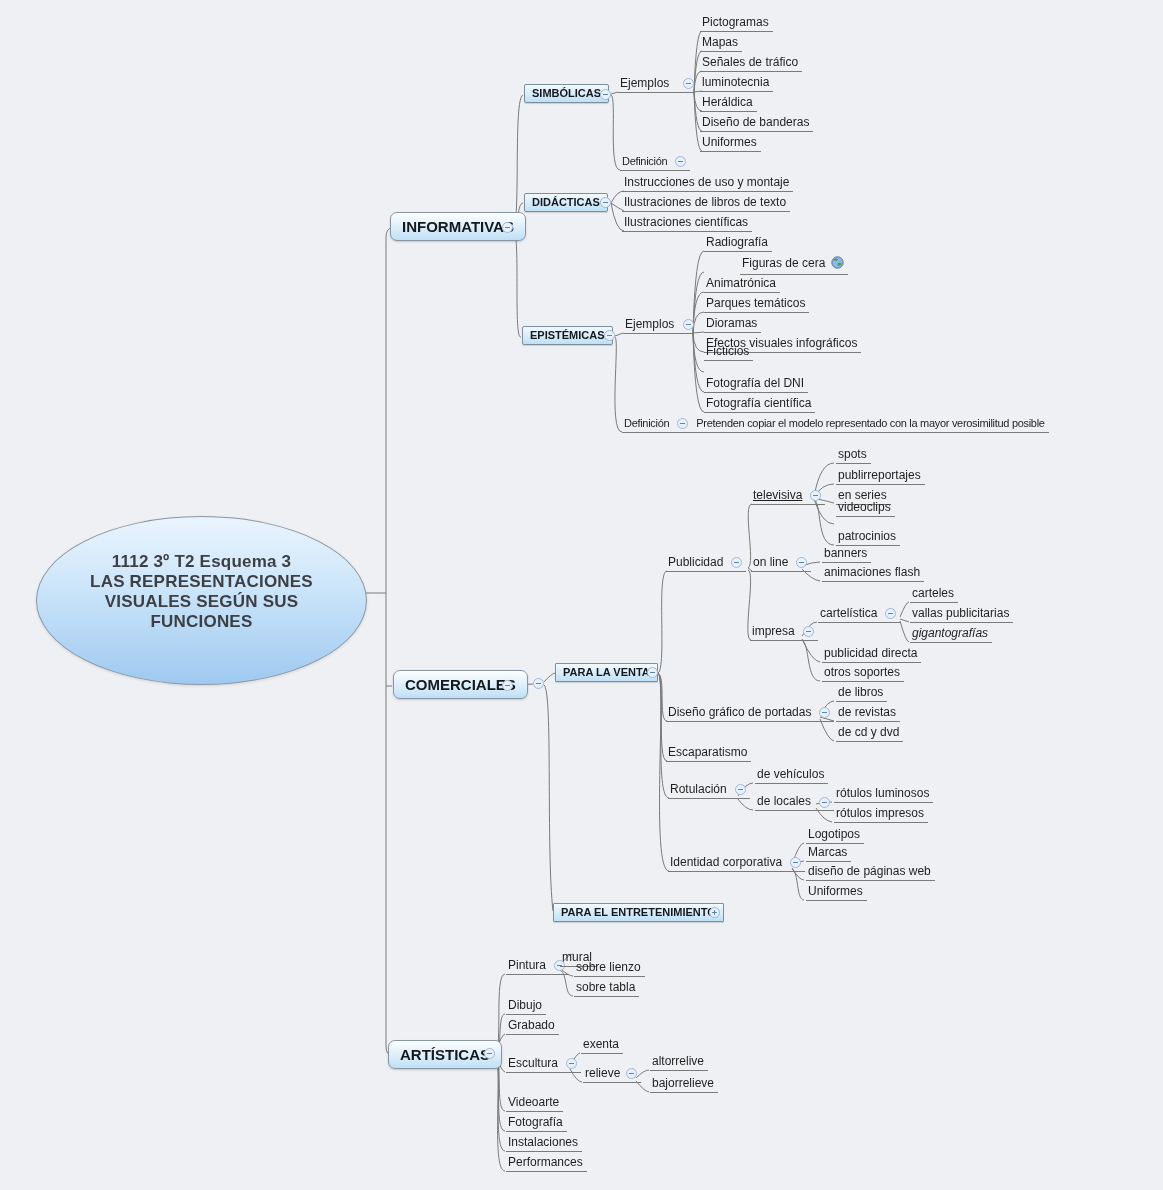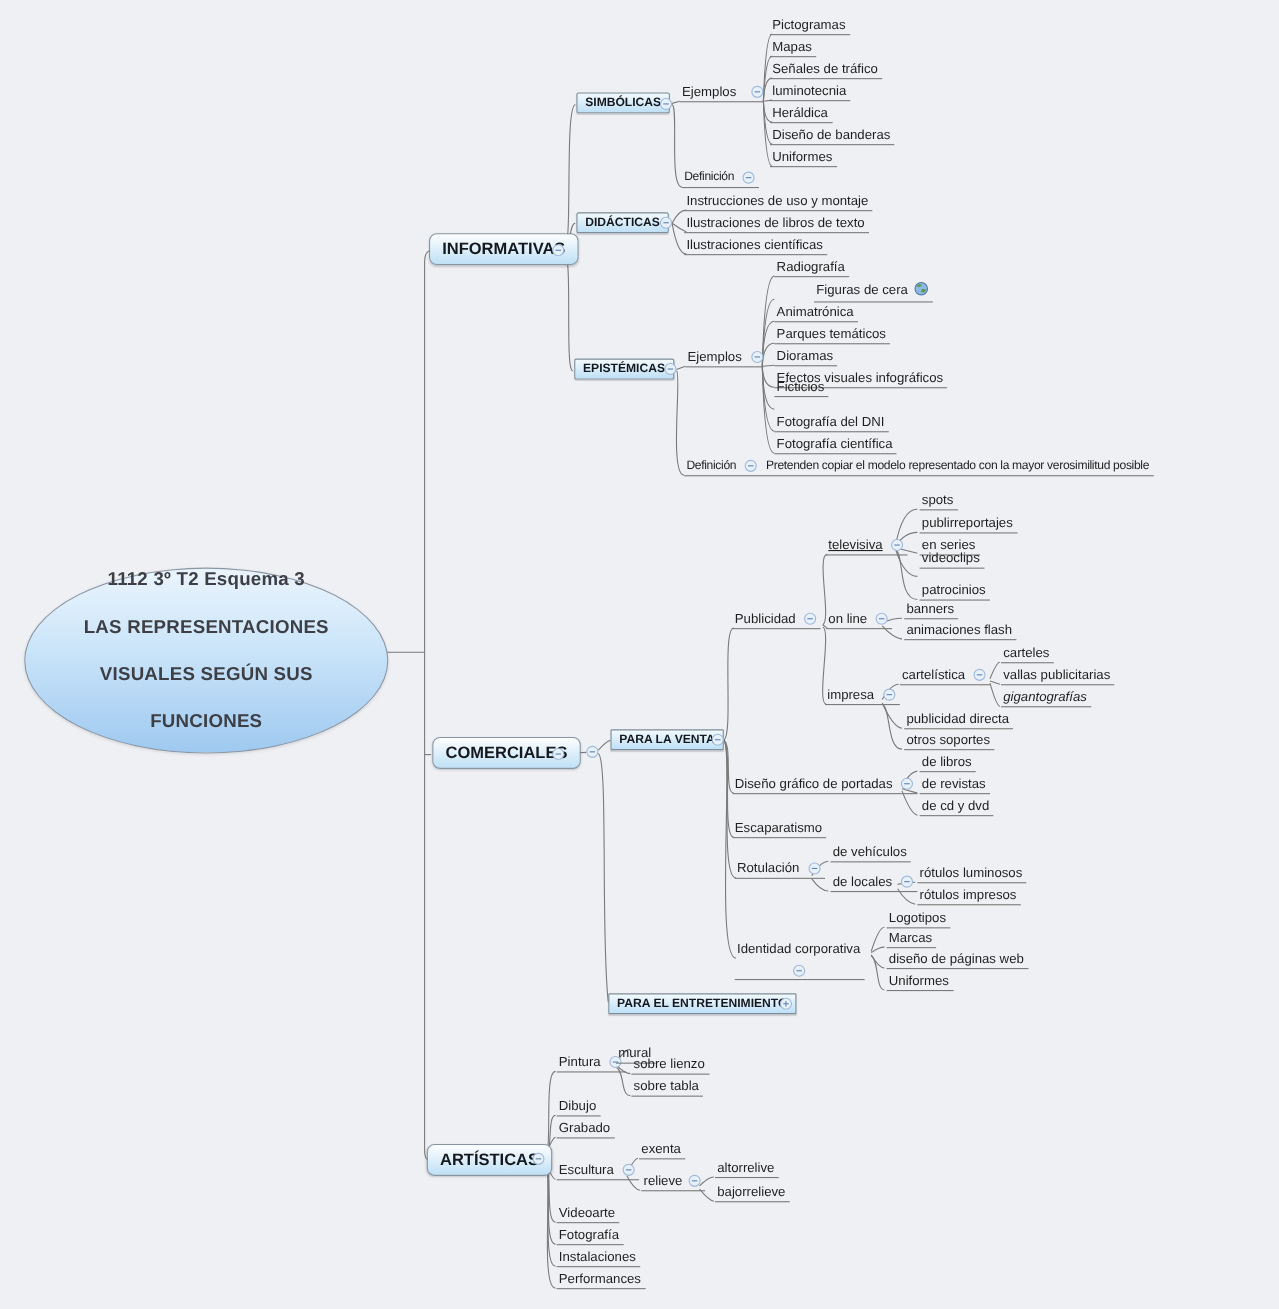--- a/index.html
+++ b/index.html
@@ -1,23 +1,23 @@
 <!DOCTYPE html>
 <html><head>
 <meta charset="utf-8">
 <style>
   html,body{margin:0;padding:0;}
   body{font-family:"Liberation Sans","DejaVu Sans",sans-serif;}
   #canvas{position:relative;width:1163px;height:1190px;background:#eff0f4;overflow:hidden;}
   svg.wires{position:absolute;left:0;top:0;z-index:0;}
   svg.wires path{fill:none;stroke:#7a7a7a;stroke-width:1;}
   .node{position:absolute;z-index:2;box-sizing:border-box;}
-  .ellipse{left:22px;top:516px;width:331px;height:169px;border-radius:50%;
+  .ellipse{left:36px;top:516px;width:331px;height:169px;border-radius:50%;
     background:linear-gradient(180deg,#eaf4fd 0%,#cfe7fa 38%,#9fc9f0 100%);
-    border:1px solid #8b96a3;display:flex;flex-direction:column;align-items:center;justify-content:space-between;
+    border:1px solid #8b96a3;display:flex;flex-direction:column;align-items:center;justify-content:center;
     padding-bottom:18px;box-shadow:0 1px 3px rgba(0,0,0,.12);}
   .ellipse div{font-size:17px;font-weight:bold;color:#3d3f44;line-height:20px;text-align:center;letter-spacing:.2px;}
   .box1{background:linear-gradient(180deg,#fdfeff,#bfe0f6);border:1px solid #8796a2;border-radius:7px;
     padding:5px 11px;font-size:15px;font-weight:bold;color:#15181c;box-shadow:0 1px 2px rgba(0,0,0,.18);white-space:nowrap;}
   .box2{background:linear-gradient(180deg,#f2f9fe,#bfe0f6);border:1px solid #7d8f9b;border-radius:2px;
     padding:2px 7px 3px;font-size:11px;font-weight:bold;color:#15181c;box-shadow:0 1px 1px rgba(0,0,0,.15);white-space:nowrap;}
   .leaf{font-size:12px;color:#1f1f1f;line-height:14px;padding:1px 4px 2px 2px;border-bottom:1px solid #7a7a7a;white-space:nowrap;}
   .row{display:flex;align-items:center;gap:8px;}
   .fixed{justify-content:space-between;padding-right:0;}
   .small span.txt{font-size:11px;letter-spacing:-0.3px;}
@@ -255,28 +255,28 @@
 <div class="node leaf" style="left:836px;top:704px;">de revistas</div>
 <div class="node leaf" style="left:836px;top:724px;">de cd y dvd</div>
 
 <div class="node leaf" style="left:666px;top:744px;">Escaparatismo</div>
 
 <div class="node leaf row" style="left:668px;top:781px;">
   <span>Rotulación</span>
   <span class="ci"></span>
 </div>
 <div class="node leaf" style="left:755px;top:766px;">de vehículos</div>
-<div class="node leaf row" style="left:755px;top:793px;">
+<div class="node leaf row" style="left:755px;top:793px;align-items:flex-end;">
   <span>de locales</span>
   <span class="ci"></span>
 </div>
 <div class="node leaf" style="left:834px;top:785px;">rótulos luminosos</div>
 <div class="node leaf" style="left:834px;top:805px;">rótulos impresos</div>
 
-<div class="node leaf row" style="left:668px;top:854px;flex-direction:column;">
+<div class="node leaf row" style="left:668px;top:854px;">
   <span>Identidad corporativa</span>
   <span class="ci"></span>
 </div>
 <div class="node leaf" style="left:806px;top:826px;">Logotipos</div>
 <div class="node leaf" style="left:806px;top:844px;">Marcas</div>
 <div class="node leaf" style="left:806px;top:863px;">diseño de páginas web</div>
 <div class="node leaf" style="left:806px;top:883px;">Uniformes</div>
 
 <div class="node leaf row" style="left:506px;top:957px;">
   <span>Pintura</span>

